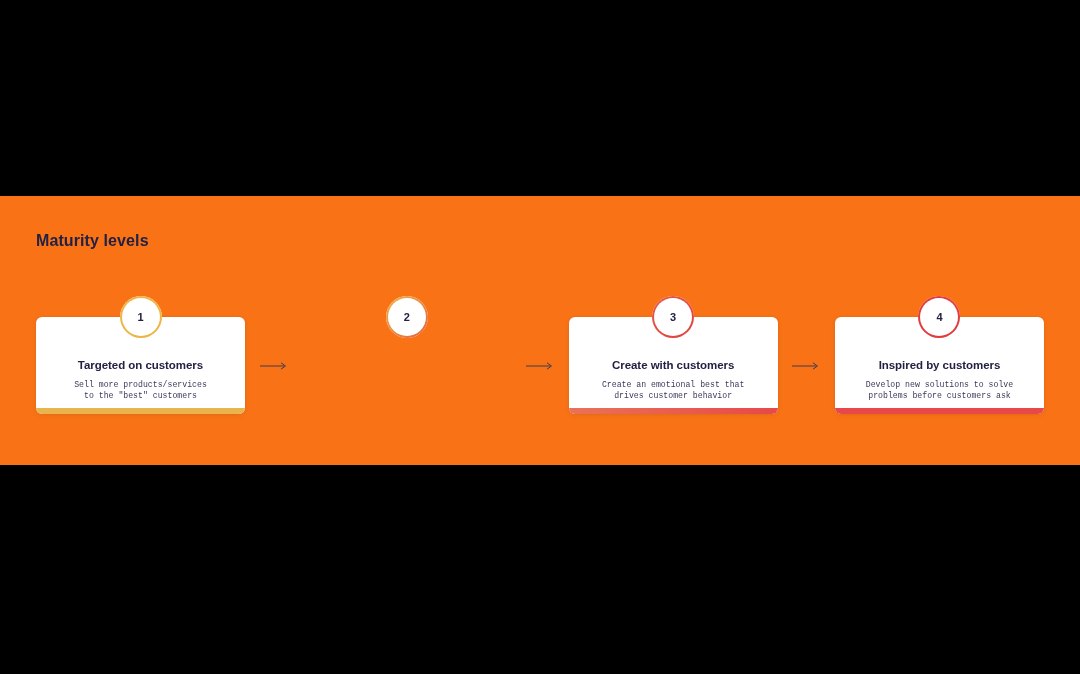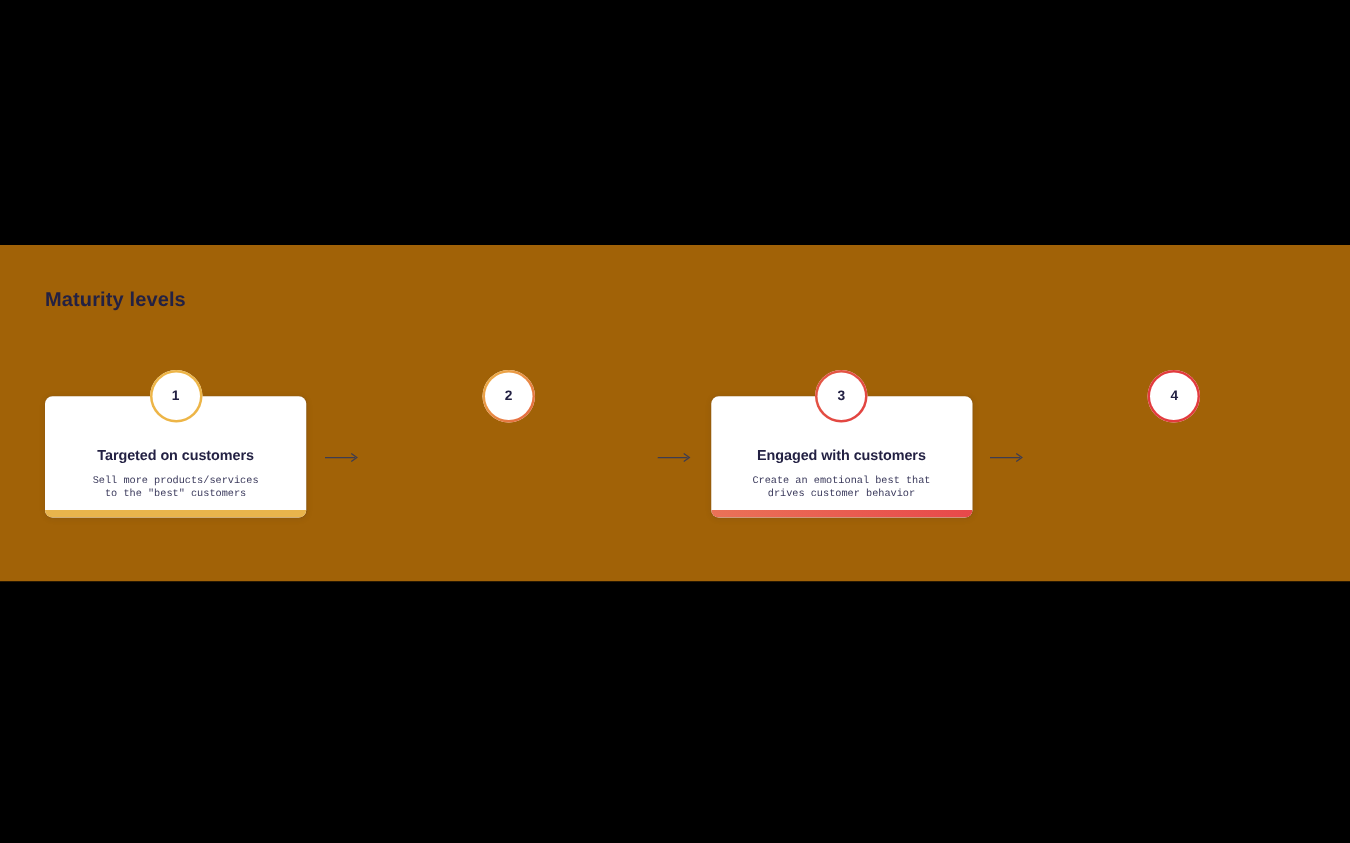--- a/index.html
+++ b/index.html
@@ -153,21 +153,21 @@
   }
   .connector svg {
     display: block;
   }
 </style>
 </head>
 <body>
 
 <div class="screen" style="background: rgb(0, 0, 0);">
 
-  <div class="slide" style="background: #a16207;">
+  <div class="slide" style="background: #f97316;">
 
     <div class="slide-title" style="color: rgb(35, 33, 67);">Maturity levels</div>
 
     <div class="steps-row">
 
       <div class="step">
         <div class="badge">
           <span class="badge-ring" style="background: rgb(237, 181, 71);"></span>
           <span class="badge-num">1</span>
         </div>
@@ -201,38 +201,46 @@
           <polyline points="21,1.8 25.5,5 21,8.2" fill="none" stroke="#3c3c52" stroke-width="1"></polyline>
         </svg>
       </div>
 
       <div class="step">
         <div class="badge">
           <span class="badge-ring" style="background: linear-gradient(135deg, rgb(228, 90, 69) 0%, rgb(226, 64, 64) 100%);"></span>
           <span class="badge-num">3</span>
         </div>
         <div class="card">
-          <div class="card-title">Engaged with customers</div>
+          <div class="card-title">Create with customers</div>
           <div class="card-desc">
             <div>Create an emotional best that</div>
             <div>drives customer behavior</div>
           </div>
           <div class="card-bar" style="background: linear-gradient(90deg, rgb(234, 114, 87) 0%, rgb(232, 72, 74) 100%);"></div>
         </div>
       </div>
 
       <div class="connector">
         <svg width="28" height="10" viewBox="0 0 28 10">
           <line x1="0" y1="5" x2="24" y2="5" stroke="#3c3c52" stroke-width="1"></line>
           <polyline points="21,1.8 25.5,5 21,8.2" fill="none" stroke="#3c3c52" stroke-width="1"></polyline>
         </svg>
       </div>
 
       <div class="step">
         <div class="badge">
           <span class="badge-ring" style="background: rgb(226, 59, 62);"></span>
           <span class="badge-num">4</span>
         </div>
+        <div class="card">
+          <div class="card-title">Inspired by customers</div>
+          <div class="card-desc">
+            <div>Develop new solutions to solve</div>
+            <div>problems before customers ask</div>
+          </div>
+          <div class="card-bar" style="background: rgb(232, 72, 74);"></div>
+        </div>
       </div>
 
     </div>
   </div>
 </div>
 
 </body></html>

